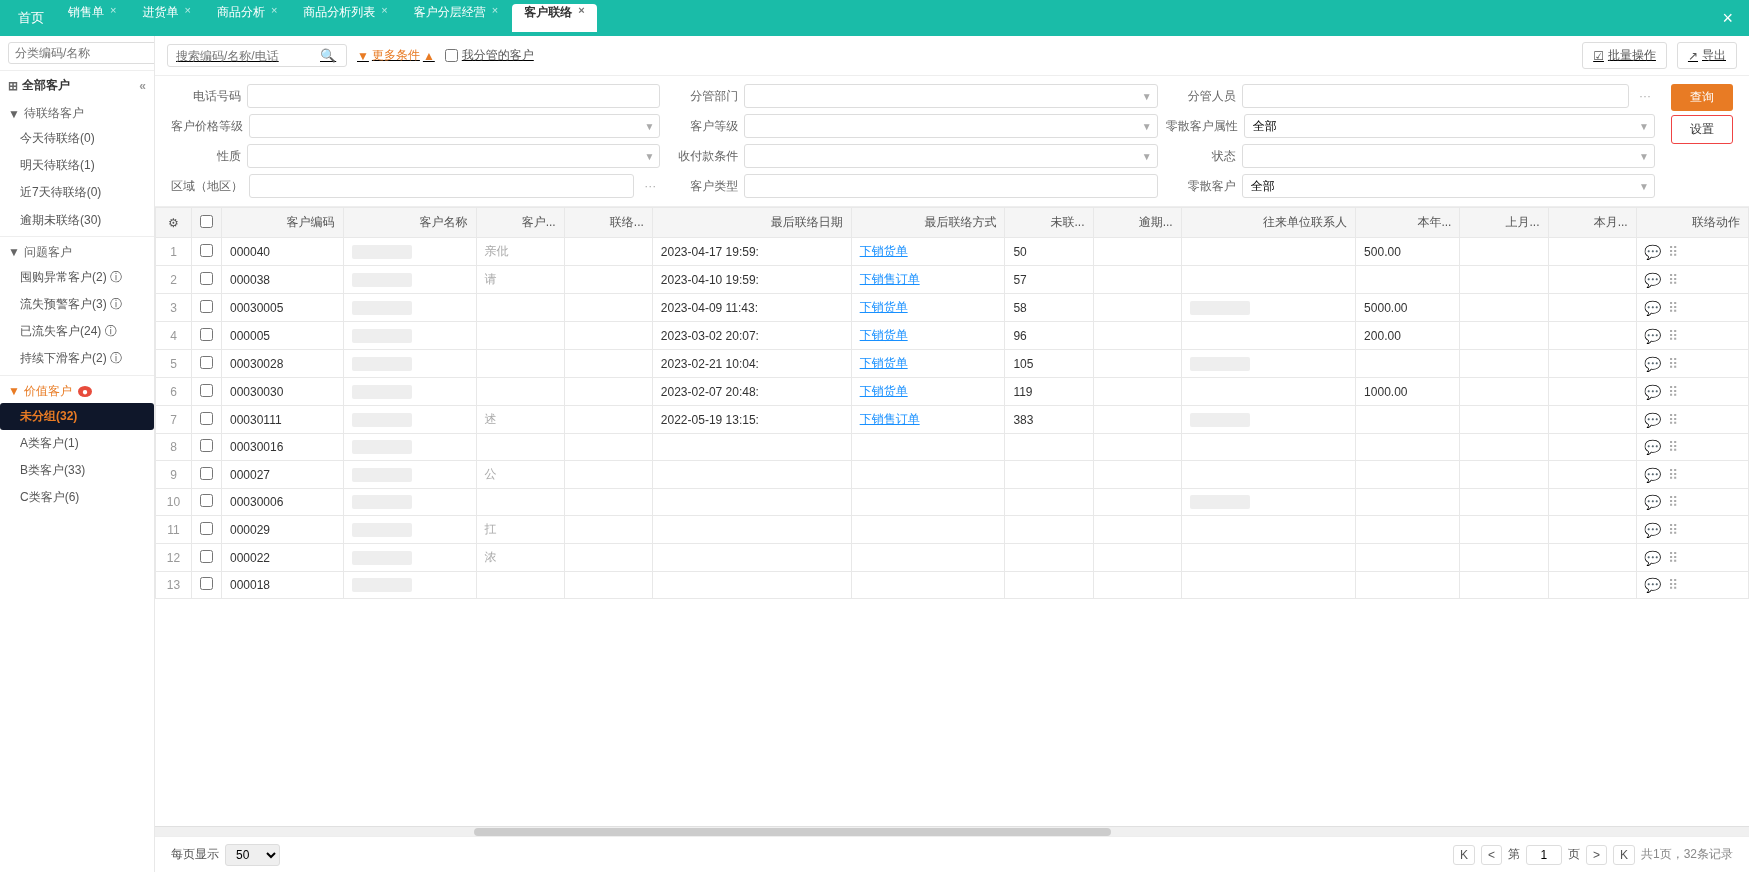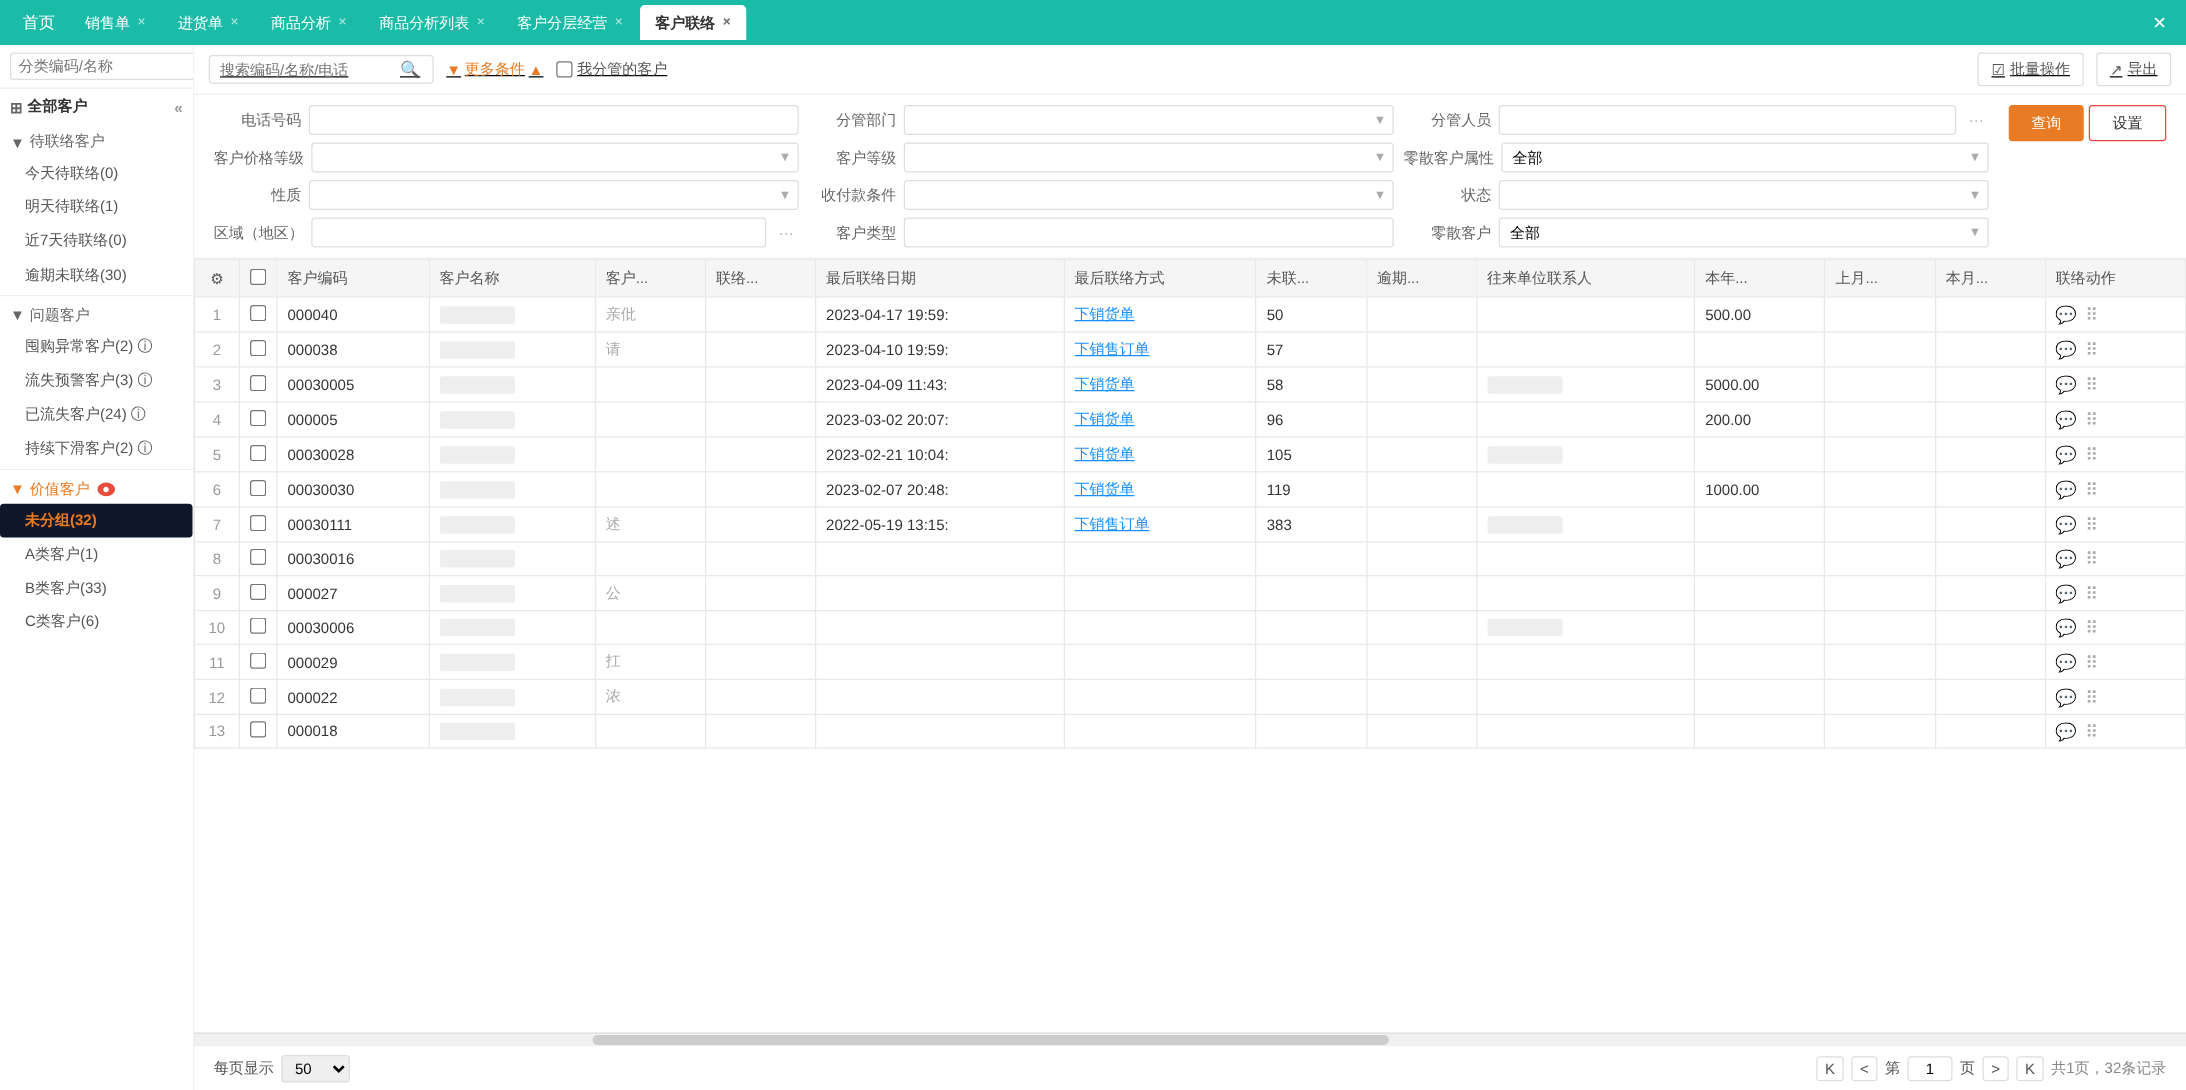--- a/index.html
+++ b/index.html
@@ -4,21 +4,21 @@
   <style>
     * { box-sizing: border-box; margin: 0; padding: 0; font-family: 'Microsoft YaHei', SimSun, Arial, sans-serif; font-size: 12px; }
     body { background: #f5f5f5; overflow: hidden; width: 1749px; height: 872px; }
 
     
     .top-nav {
       display: flex; align-items: center; background: #1abca8; height: 36px;
       padding: 0 8px; gap: 2px;
     }
     .nav-tab {
-      display: flex; align-items: center; padding: 0 12px; height: 28px;
+      display: flex; padding: 0 12px; height: 28px;
       border-radius: 4px 4px 0 0; cursor: pointer; color: #fff; font-size: 13px;
       white-space: nowrap; gap: 6px;
     }
     .nav-tab.active { background: #fff; color: #333; border-radius: 4px 4px 0 0; font-weight: bold; }
     .nav-tab .close-btn { font-size: 11px; opacity: 0.7; }
     .nav-home { color: #fff; font-size: 13px; padding: 0 10px; }
     .nav-spacer { flex: 1; }
     .nav-close-win { color: #fff; font-size: 18px; padding: 0 8px; cursor: pointer; }
 
     
@@ -105,28 +105,28 @@
     }
     .filter-field-dots { color: #aaa; cursor: pointer; padding: 0 4px; }
     .query-btn {
       background: #e87b24; color: #fff; border: none; border-radius: 3px;
       padding: 5px 18px; cursor: pointer; font-size: 12px;
     }
     .reset-btn {
       background: #fff; color: #333; border: 1px solid #ef4444; border-radius: 3px;
       padding: 5px 18px; cursor: pointer; font-size: 12px;
     }
-    .filter-btns { display: flex; flex-direction: row; gap: 4px; margin-left: 8px; }
+    .filter-btns { display: flex; flex-direction: column; gap: 4px; margin-left: 8px; }
 
     
     .table-wrap { flex: 1; overflow: auto; }
     table { width: 100%; border-collapse: collapse; font-size: 12px; }
     thead tr { background: #f5f5f5; }
     th {
-      border: 1px solid #e8e8e8; padding: 6px 8px; text-align: left;
+      border: 1px solid #e8e8e8; padding: 6px 8px; text-align: right;
       white-space: nowrap; font-weight: normal; color: #555; position: sticky; top: 0;
       background: #f5f5f5; z-index: 1;
     }
     td {
       border: 1px solid #e8e8e8; padding: 5px 8px; color: #333;
       white-space: nowrap; overflow: hidden; text-overflow: ellipsis; max-width: 120px;
     }
     .col-num { width: 36px; text-align: center; color: #999; }
     .col-check { width: 30px; text-align: center; }
     .col-settings { width: 32px; text-align: center; }

